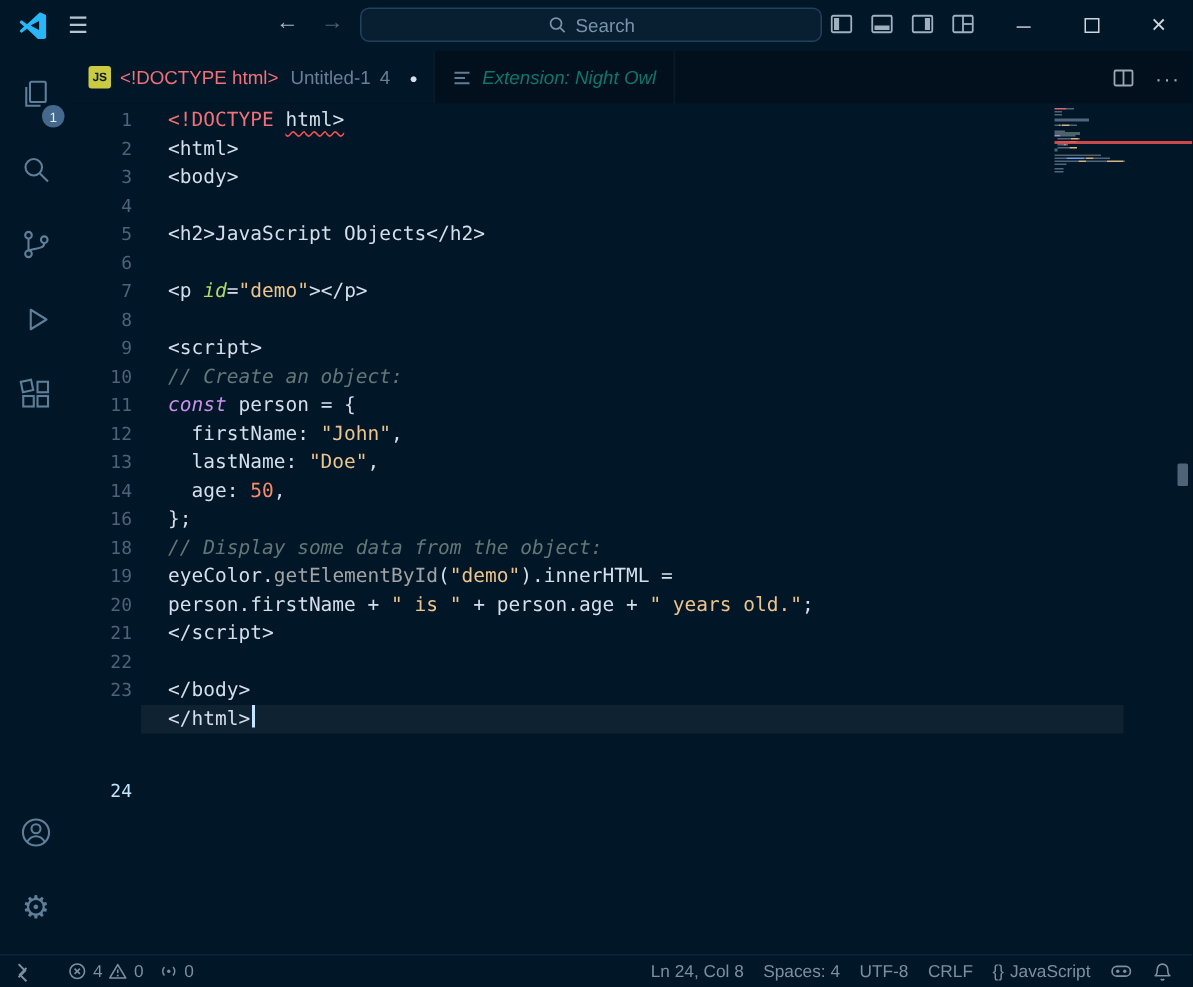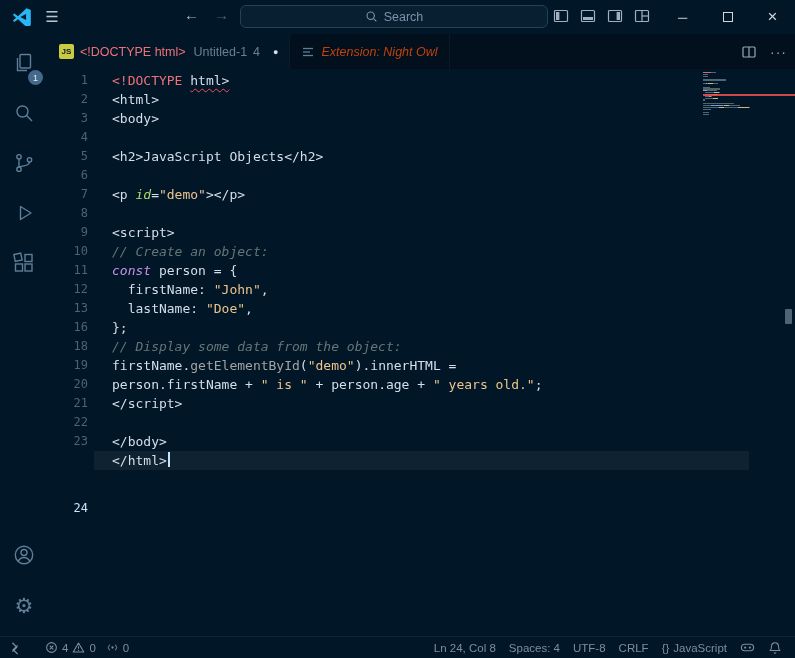--- a/index.html
+++ b/index.html
@@ -38,21 +38,21 @@
   
   .tabbar { position:absolute; left:48px; right:0; top:34px; height:35px; background:#01101c;
             display:flex; align-items:stretch; }
   .tab { display:flex; align-items:center; padding:0 11px; gap:6px; font-size:12.5px;
          border-right:1px solid #0a1a2a; height:100%; }
   .tab.active { background:#011627;justify-content:space-between; }
   .tab .title-err { color:#f07178; }
   .tab .desc { color:#6b7f94; margin-left:2px; }
   .tab .err-badge { color:#6b7f94; }
   .tab .dot { color:#d6deeb; font-size:9px; margin-left:7px; }
-  .tab.preview { color:#c2410c; font-style:italic; }
+  .tab.preview { color:#0f766e; font-style:italic; }
   .js-badge { width:15px; height:15px; background:#cbcb41; border-radius:2px; color:#0b1a26;
               font-size:8px; font-weight:bold; display:grid; place-items:center; font-style:normal; }
   .editor-actions { position:absolute; right:8px; top:0; height:35px; display:flex; align-items:center;
                     gap:13px; color:#9aa7b5; }
   .more-dots { font-size:14px; letter-spacing:1px; color:#9aa7b5; }
 
   
   .editor { position:absolute; left:48px; right:0; top:69px; bottom:22px; background:#011627; overflow:hidden; }
   .code-area { position:absolute; left:0; right:95px; top:2px; }
   .code-row { display:flex; height:19px; line-height:19px; position:relative;
@@ -270,30 +270,34 @@
         </div>
         <div class="code-row">
           <span class="ln">12</span>
           <span class="code-text"><span class="tk-plain">  firstName: </span><span class="tk-str">"John"</span><span class="tk-plain">,</span></span>
         </div>
         <div class="code-row">
           <span class="ln">13</span>
           <span class="code-text"><span class="tk-plain">  lastName: </span><span class="tk-str">"Doe"</span><span class="tk-plain">,</span></span>
         </div>
         <div class="code-row">
+          <span class="ln">14</span>
+          <span class="code-text"><span class="tk-plain">  age: </span><span class="tk-num">50</span><span class="tk-plain">,</span></span>
+        </div>
+        <div class="code-row">
           <span class="ln">16</span>
           <span class="code-text"><span class="tk-plain">};</span></span>
         </div>
         <div class="code-row">
           <span class="ln">18</span>
           <span class="code-text"><span class="tk-comment">// Display some data from the object:</span></span>
         </div>
         <div class="code-row">
           <span class="ln">19</span>
-          <span class="code-text"><span class="tk-plain">firstName.</span><span class="tk-fn">getElementById</span><span class="tk-plain">(</span><span class="tk-str">"demo"</span><span class="tk-plain">).innerHTML =</span></span>
+          <span class="code-text"><span class="tk-plain">eyeColor.</span><span class="tk-fn">getElementById</span><span class="tk-plain">(</span><span class="tk-str">"demo"</span><span class="tk-plain">).innerHTML =</span></span>
         </div>
         <div class="code-row">
           <span class="ln">20</span>
           <span class="code-text"><span class="tk-plain">person.firstName + </span><span class="tk-str">" is "</span><span class="tk-plain"> + person.age + </span><span class="tk-str">" years old."</span><span class="tk-plain">;</span></span>
         </div>
         <div class="code-row">
           <span class="ln">21</span>
           <span class="code-text"><span class="tk-plain">&lt;/script&gt;</span></span>
         </div>
         <div class="code-row">

